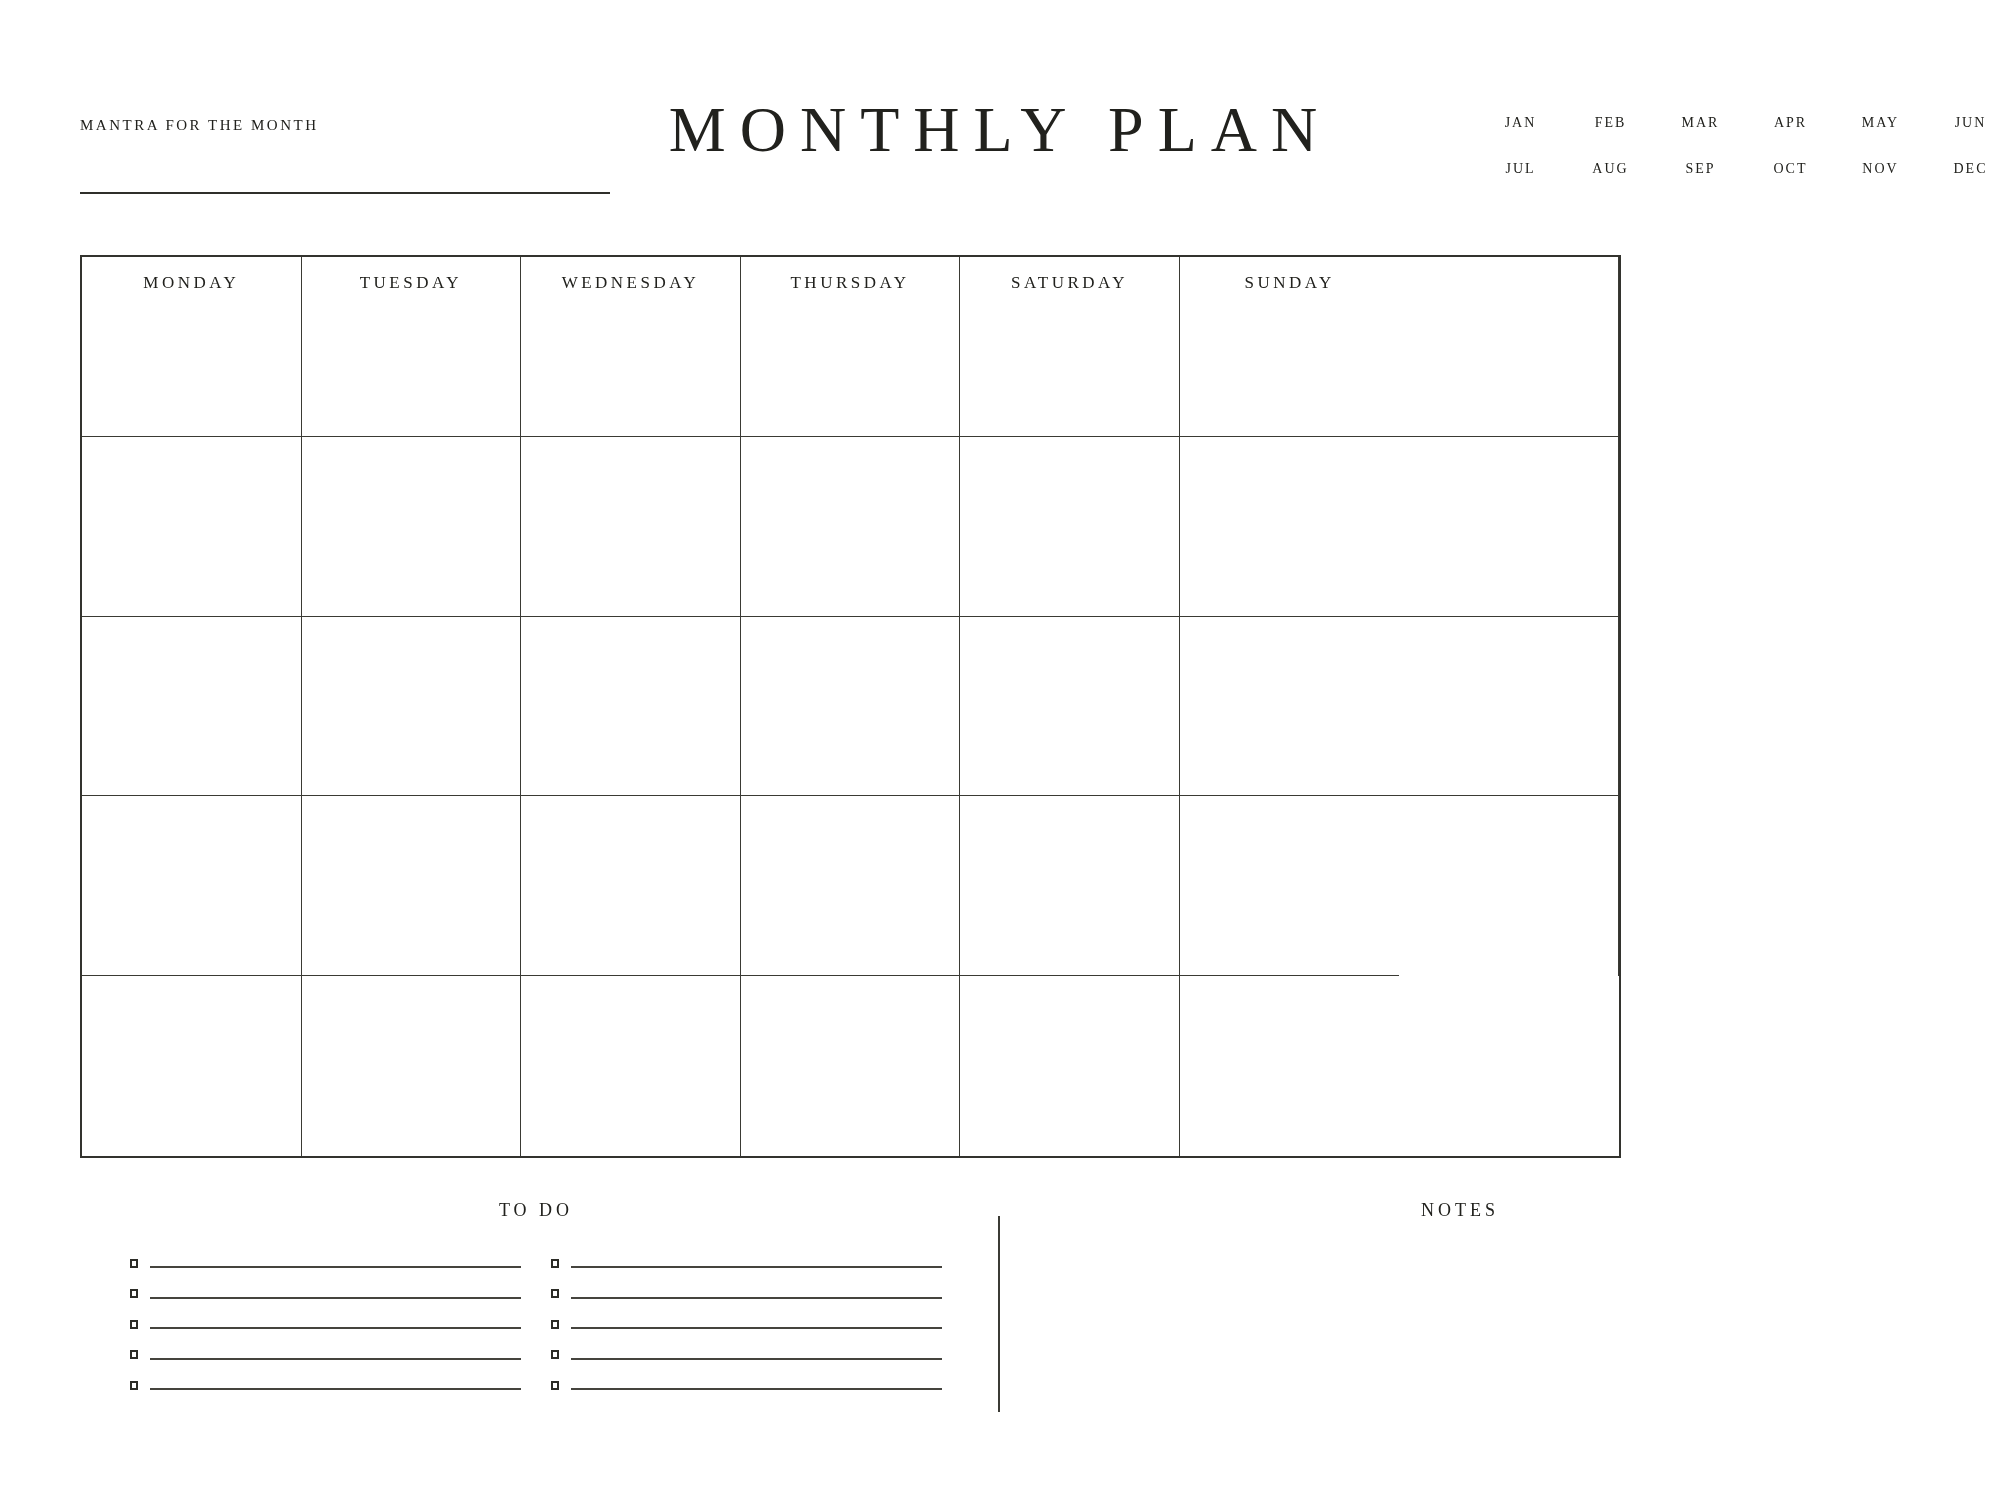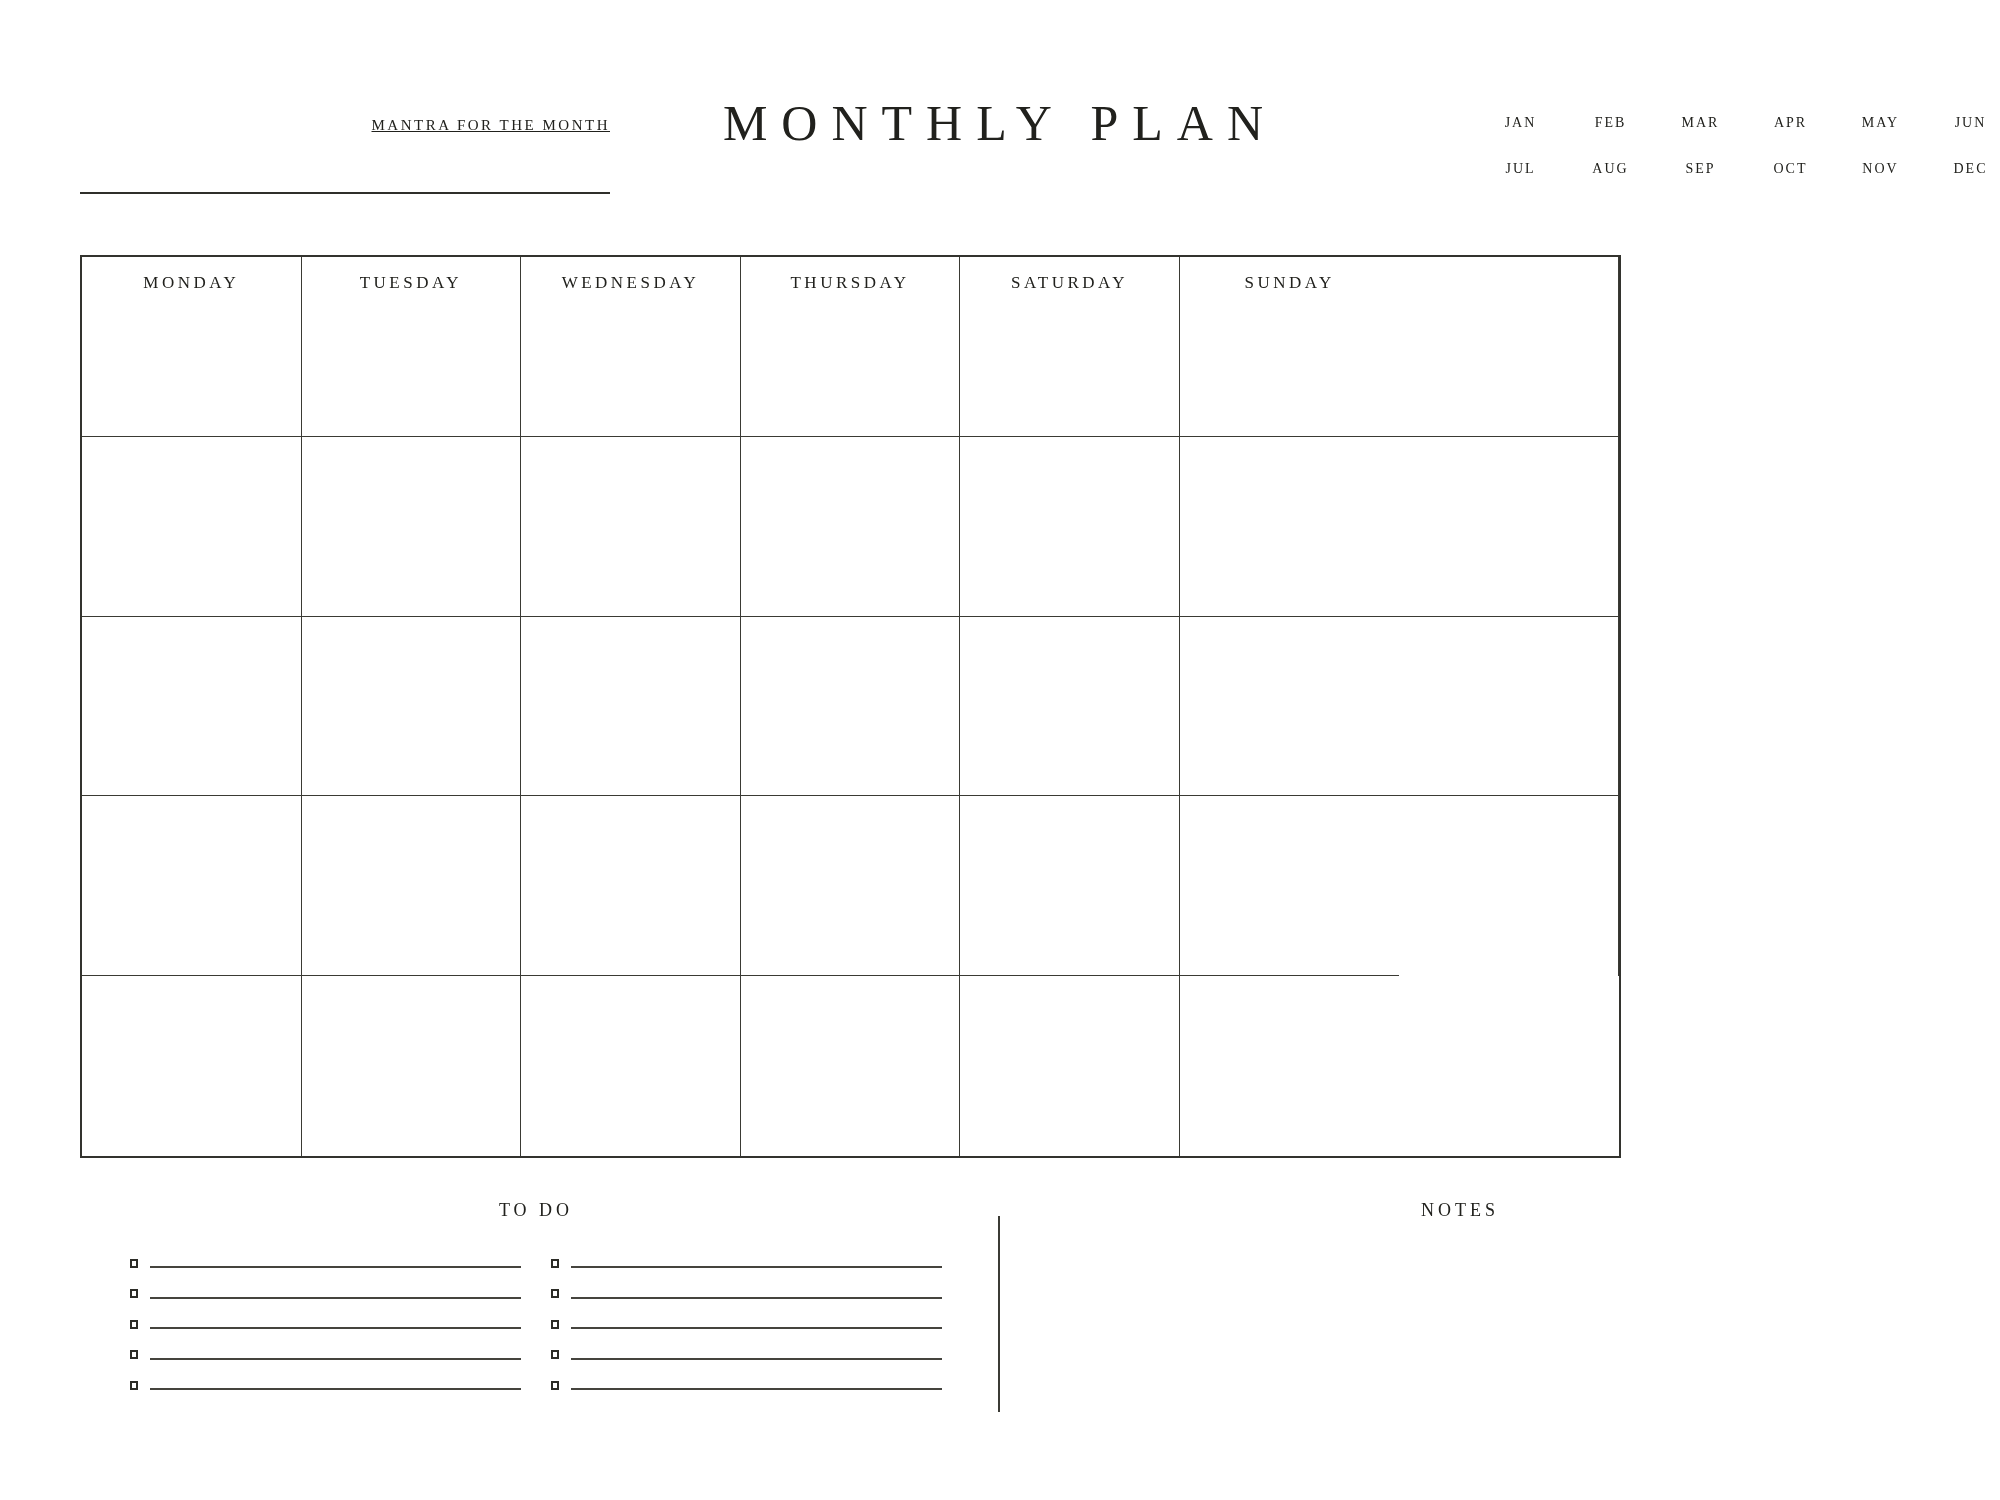--- a/index.html
+++ b/index.html
@@ -10,37 +10,36 @@
     background: #ffffff;
     font-family: "Liberation Serif", serif;
     color: #21211d;
     overflow: hidden;
   }
 
   
   .mantra-label {
     position: absolute;
     left: 80px; top: 118px; width: 530px;
-    text-align: right;
+    text-align: left;
     font-size: 15px;
     letter-spacing: 2.5px;
     line-height: 1;
     white-space: nowrap;
-    text-decoration: underline;
   }
   .mantra-line {
     position: absolute;
     left: 80px; top: 192px; width: 530px; height: 2px;
     background: #2f2f2a;
   }
   .page-title {
     position: absolute;
     left: 0; right: 0; top: 98px;
     text-align: center;
-    font-size: 50px;
+    font-size: 64px;
     letter-spacing: 14px;
     line-height: 1;
     white-space: nowrap;
   }
   .months {
     position: absolute;
     left: 1490px; top: 114px;
     display: grid;
     grid-template-columns: repeat(6, 61px);
     grid-auto-rows: 17px;

